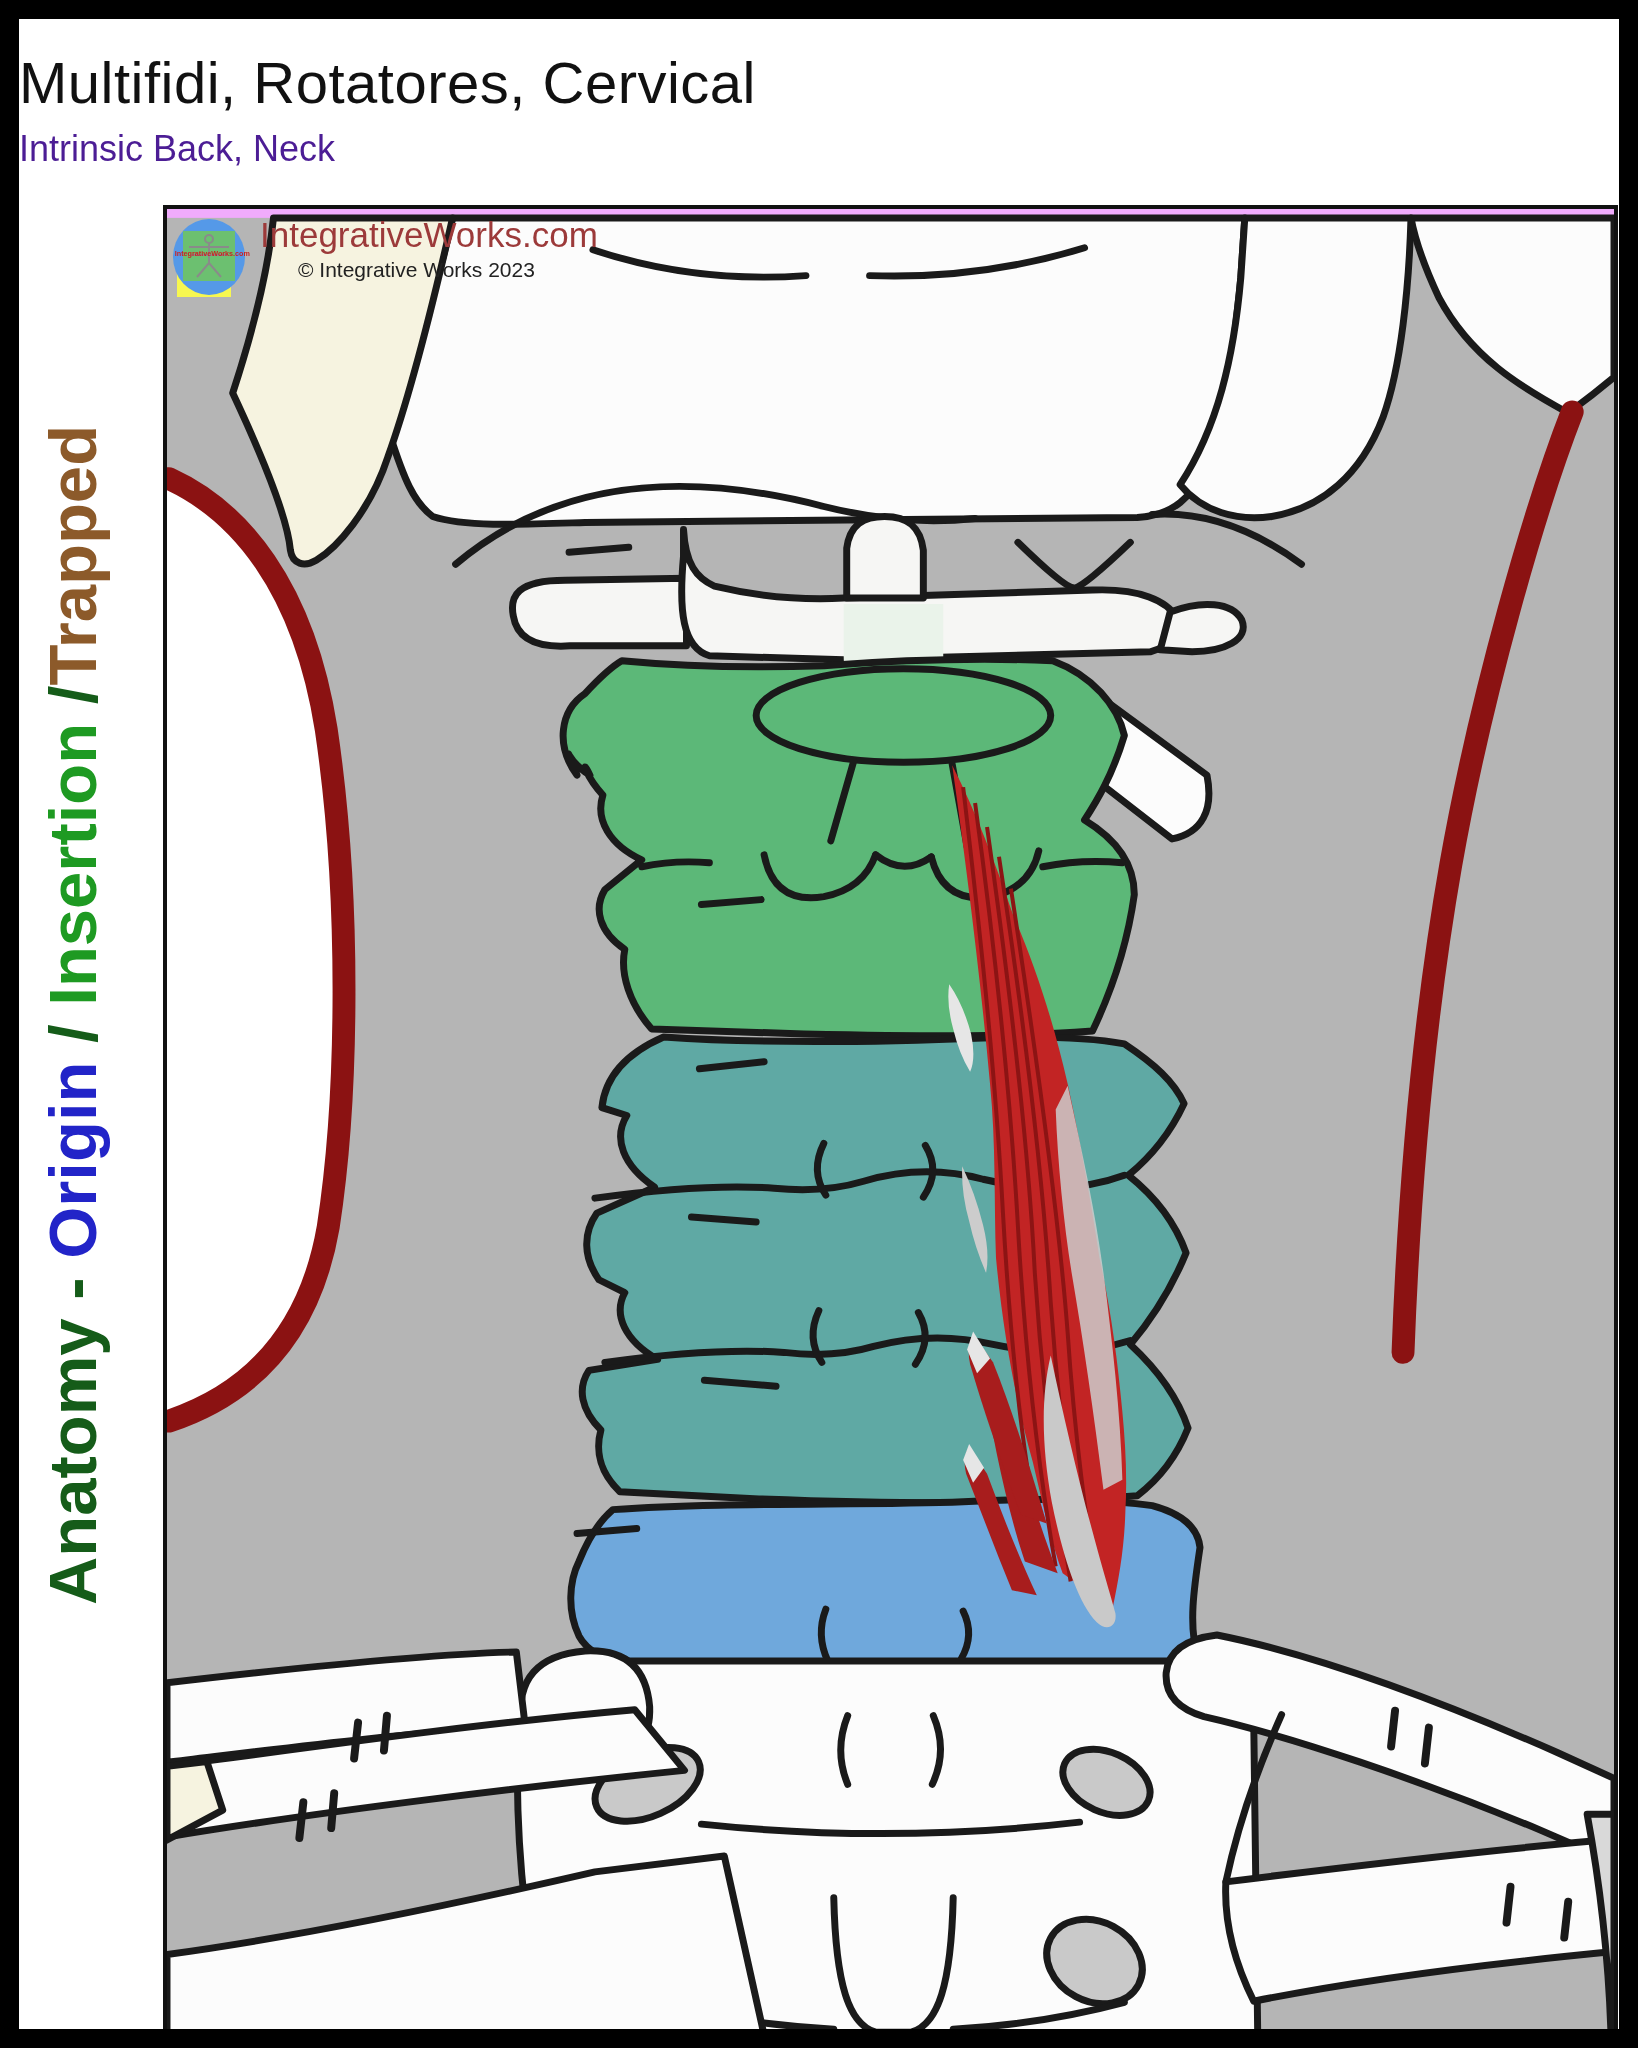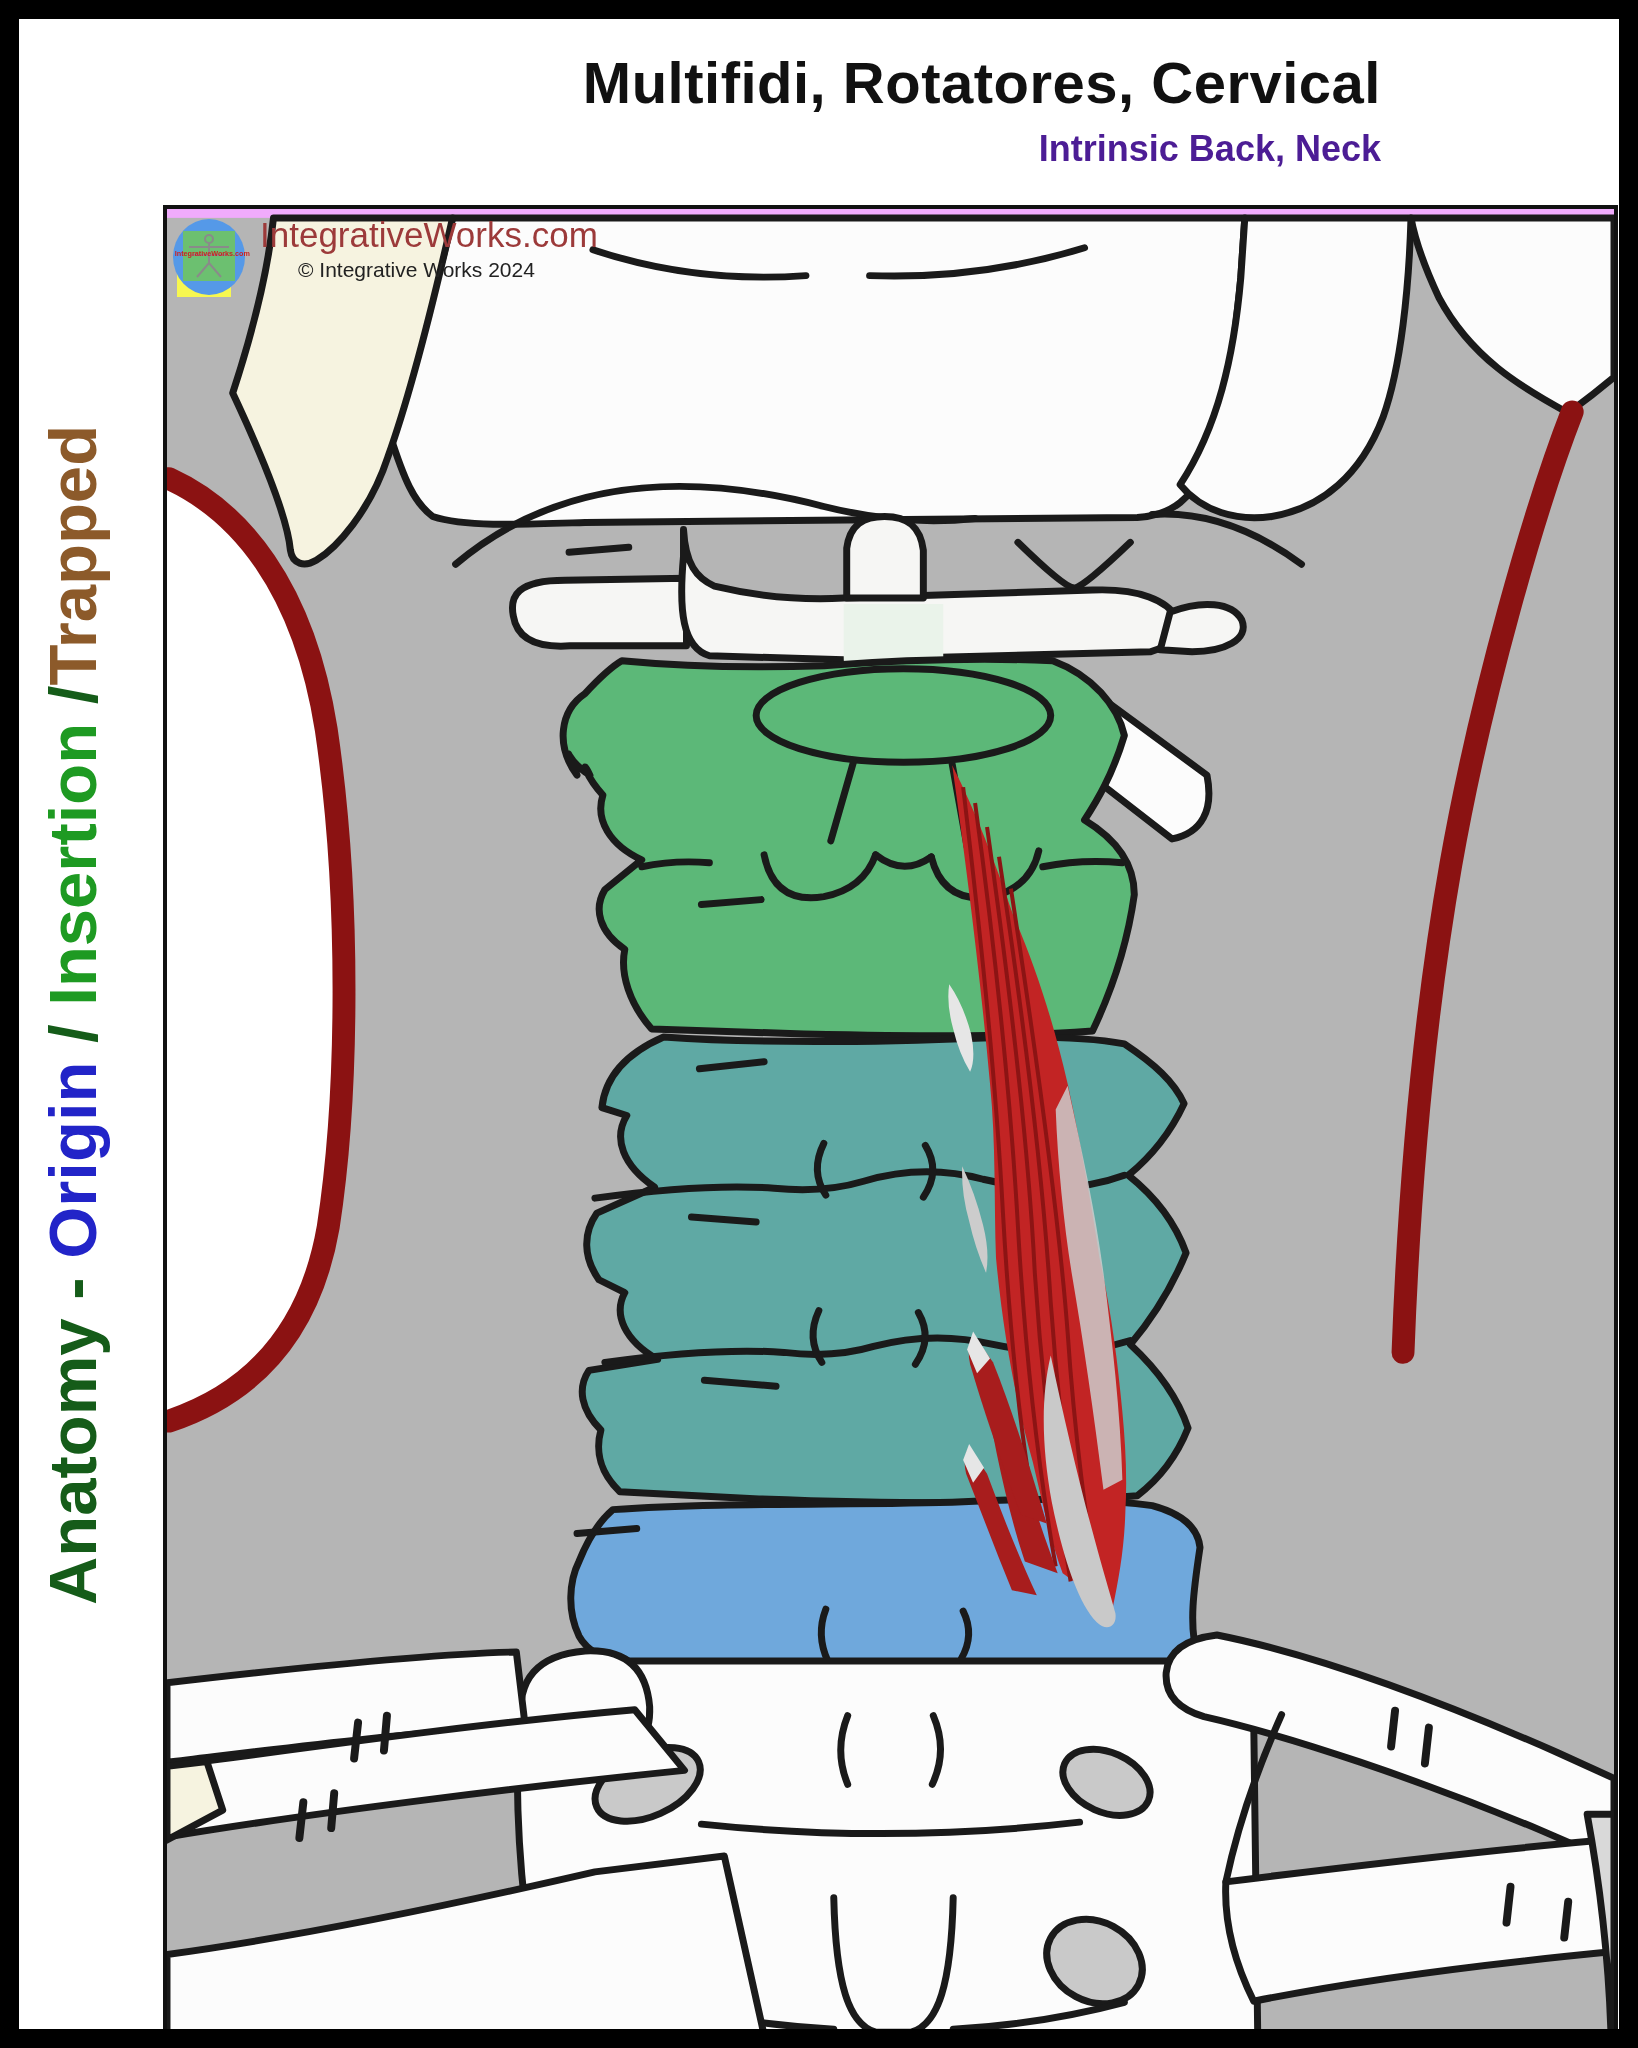--- a/index.html
+++ b/index.html
@@ -2,21 +2,21 @@
 <html><head>
 <meta charset="utf-8">
 <style>
   html,body{margin:0;padding:0;background:#777;}
   .page{
     position:relative; width:1638px; height:2048px;
     background:#ffffff; overflow:hidden;
     font-family:"Liberation Sans", sans-serif;
     border:19px solid #000; box-sizing:border-box;
   }
-  .header{position:absolute; top:30px; left:0; width:1362px; text-align:right;font-weight:bold;}
+  .header{position:absolute; top:30px; left:0; width:1362px; text-align:left;}
   .header .title{font-size:58px; color:#111; letter-spacing:0.5px;}
   .header .subtitle{font-size:36px; color:#4c1d95; margin-top:12px;}
   .side-label{
     position:absolute; left:53px; top:996px;
     transform:translate(-50%,-50%) rotate(-90deg);
     white-space:nowrap; font-size:67px; font-weight:bold; letter-spacing:0px;
   }
   .illustration{
     position:absolute; left:144px; top:186px; width:1455px; height:1843px;
     border:4px solid #111; box-sizing:border-box; background:#f0abfc;
@@ -216,16 +216,16 @@
           <line x1="26" y1="12" x2="26" y2="32"></line>
           <line x1="6" y1="16" x2="46" y2="16"></line>
           <line x1="8" y1="24" x2="44" y2="24"></line>
           <line x1="26" y1="32" x2="14" y2="46"></line>
           <line x1="26" y1="32" x2="38" y2="46"></line>
         </g>
       </svg>
       <div class="lg-text">IntegrativeWorks.com</div>
     </div>
     <div class="credit-site">IntegrativeWorks.com</div>
-    <div class="credit-copy">© Integrative Works 2024</div>
+    <div class="credit-copy">© Integrative Works 2023</div>
   </div>
 
 </div>
 
 </body></html>

